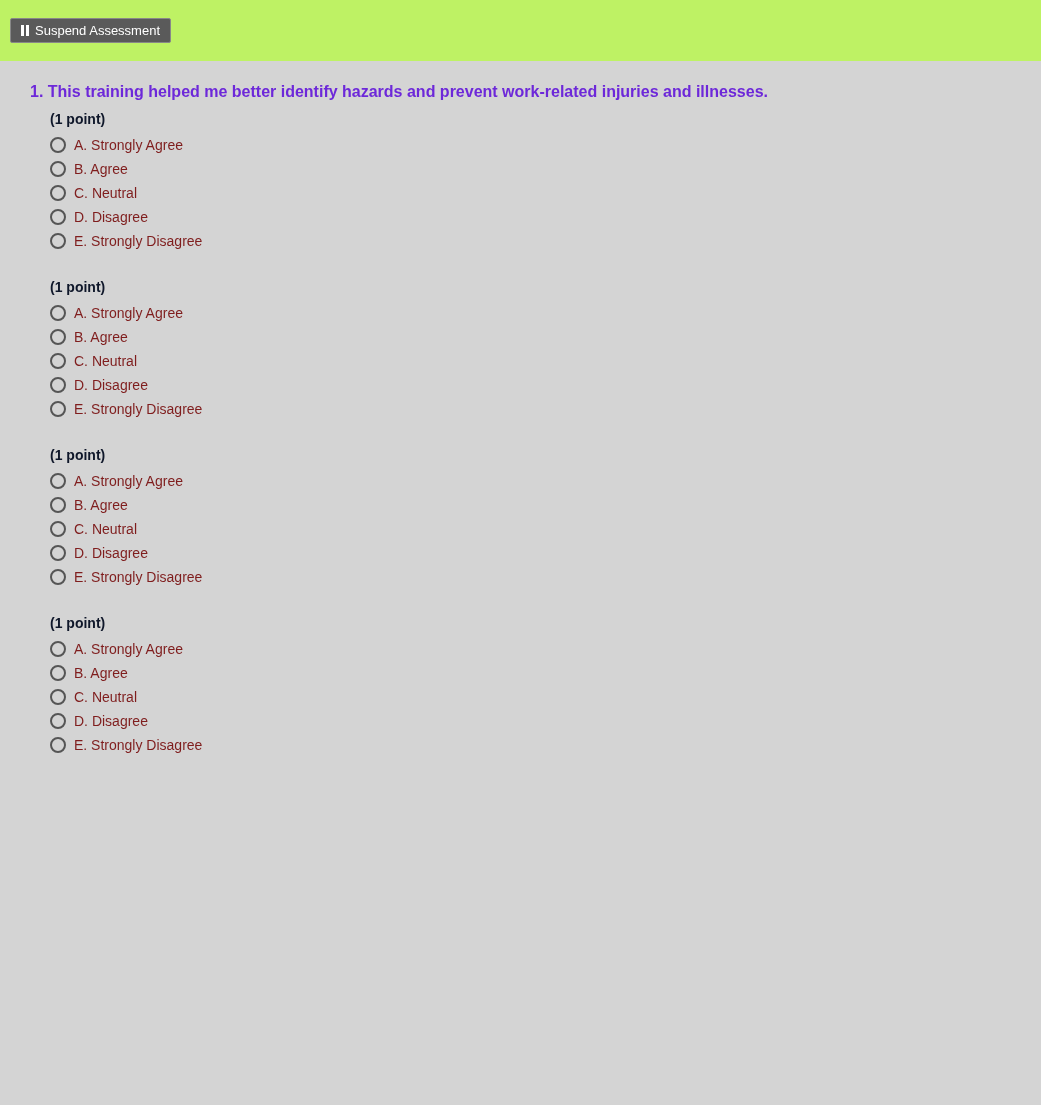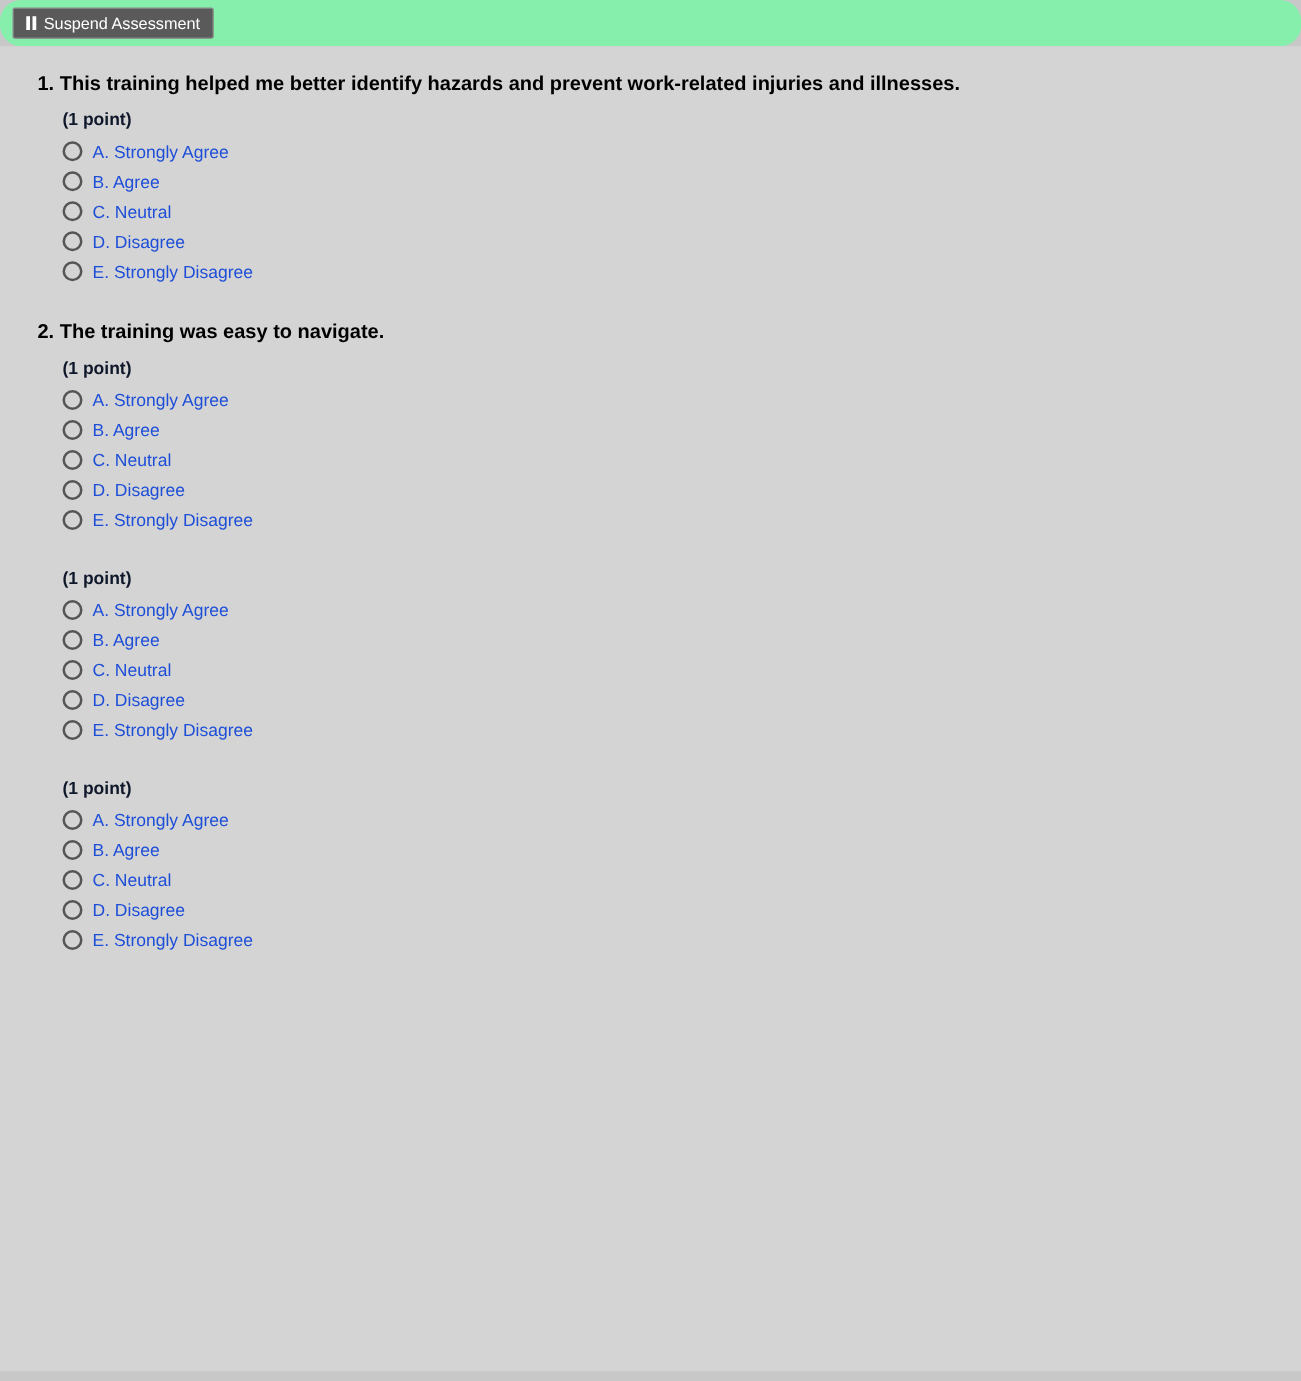--- a/index.html
+++ b/index.html
@@ -9,26 +9,25 @@
     }
 
     body {
       font-family: Arial, sans-serif;
       background-color: #c8c8c8;
       width: 1041px;
       min-height: 1105px;
     }
 
     .top-bar {
-      background-color: #86efac;
-      padding: 6px 10px;
+      background-color: #bef264;
+      padding: 18px 10px;
       display: flex;
       align-items: center;
       gap: 8px;
-      border-radius: 17px;
     }
 
     .suspend-btn {
       background-color: #5a5a5a;
       color: #ffffff;
       border: 1px solid #888;
       padding: 4px 10px;
       font-size: 13px;
       cursor: pointer;
       display: flex;
@@ -56,21 +55,21 @@
       min-height: 1060px;
     }
 
     .question-block {
       margin-bottom: 30px;
     }
 
     .question-title {
       font-size: 16px;
       font-weight: bold;
-      color: #000000;
+      color: #6d28d9;
       margin-bottom: 8px;
       line-height: 1.4;
     }
 
     .points-label {
       font-size: 14px;
       font-weight: bold;
       color: #0f172a;
       margin-left: 20px;
       margin-bottom: 10px;
@@ -96,21 +95,21 @@
       height: 16px;
       border-radius: 50%;
       border: 2px solid #555;
       background-color: transparent;
       display: inline-block;
       flex-shrink: 0;
     }
 
     .option-label {
       font-size: 14px;
-      color: #1d4ed8;
+      color: #7f1d1d;
     }
   </style>
 </head>
 <body>
 
 <div class="top-bar">
   <button class="suspend-btn">
     <span class="pause-icon">
       <span class="pause-bar"></span>
       <span class="pause-bar"></span>
@@ -140,21 +139,20 @@
           <span class="radio-circle"></span>
           <span class="option-label">D.  Disagree</span>
         </li>
         <li class="option-item">
           <span class="radio-circle"></span>
           <span class="option-label">E.  Strongly Disagree</span>
         </li>
       </ul>
     </div>
     <div class="question-block">
-      <div class="question-title">2. The training was easy to navigate.</div>
       <div class="points-label">(1 point)</div>
       <ul class="options-list">
         <li class="option-item">
           <span class="radio-circle"></span>
           <span class="option-label">A.  Strongly Agree</span>
         </li>
         <li class="option-item">
           <span class="radio-circle"></span>
           <span class="option-label">B.  Agree</span>
         </li>

